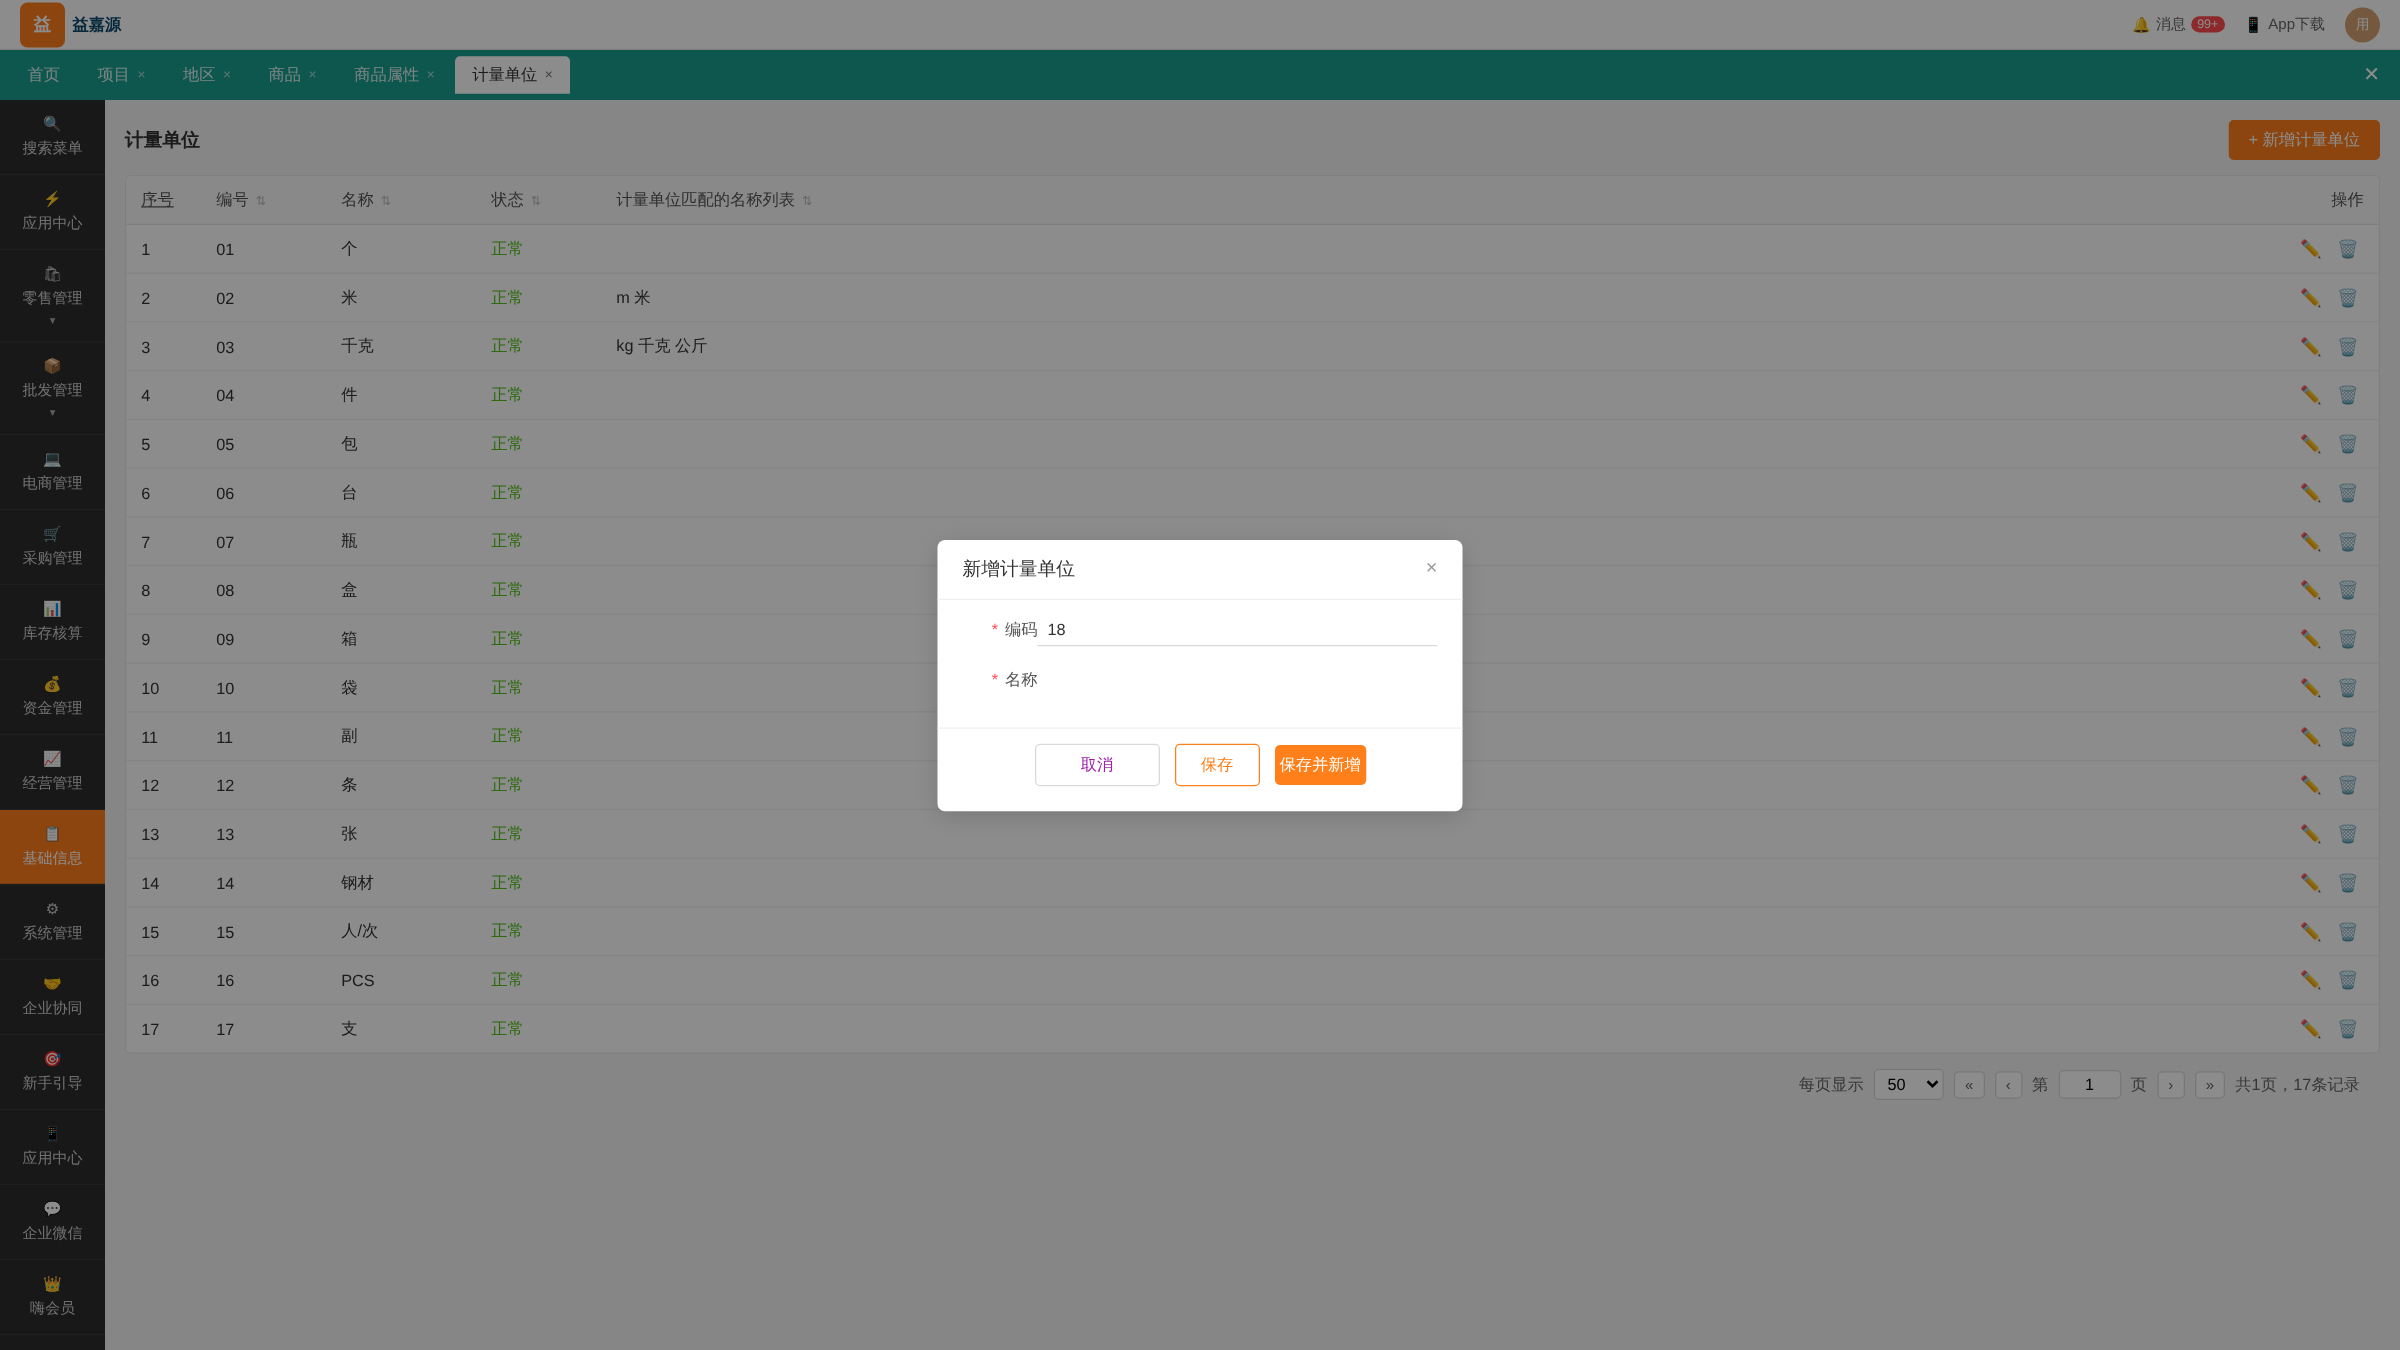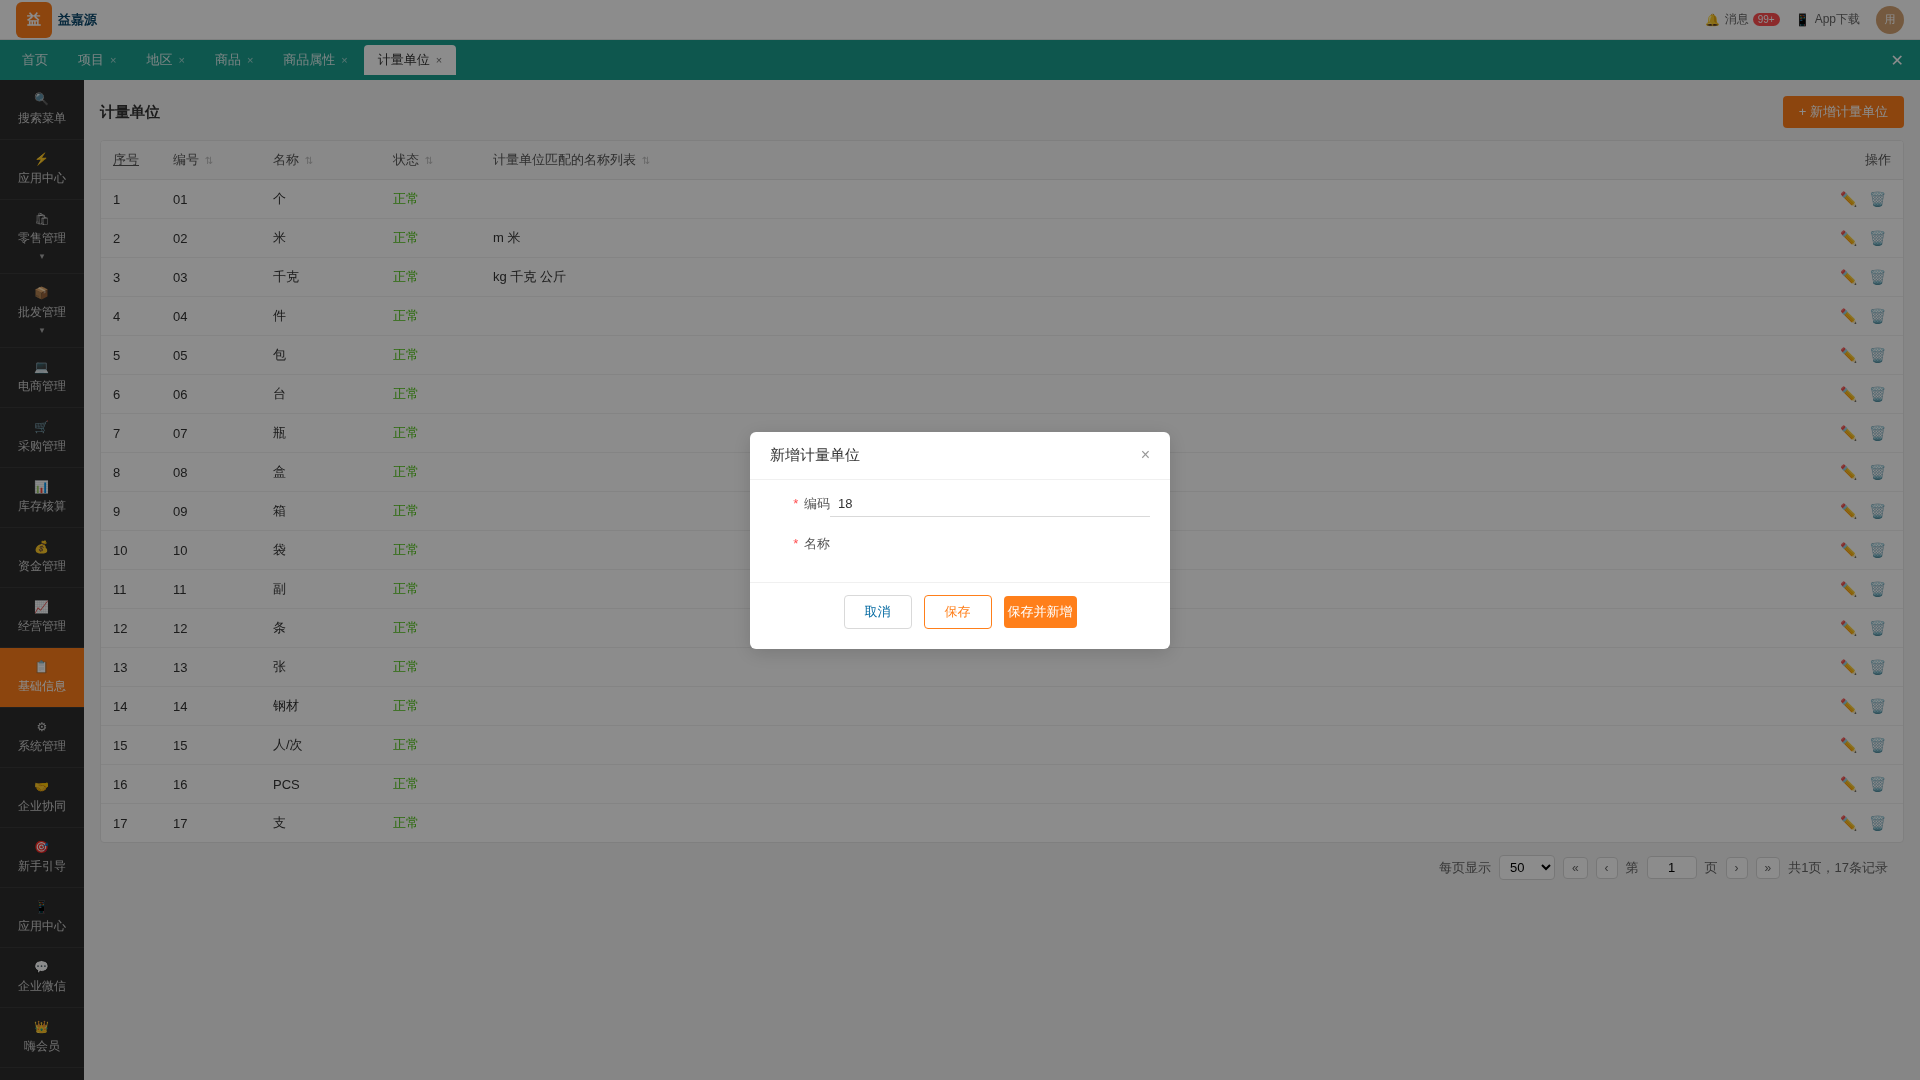--- a/index.html
+++ b/index.html
@@ -62,21 +62,21 @@
     .modal-header { display: flex; align-items: center; justify-content: space-between; padding: 14px 20px; border-bottom: 1px solid #f0f0f0; }
     .modal-title { font-size: 15px; font-weight: 500; color: #333; }
     .modal-close { background: none; border: none; cursor: pointer; color: #999; font-size: 16px; }
     .modal-body { padding: 11px 20px; }
     .form-row { display: flex; align-items: center; margin-bottom: 18px; }
     .form-label { width: 60px; text-align: right; color: #555; font-size: 13px; flex-shrink: 0; }
     .form-label .required { color: #ff4d4f; margin-right: 2px; }
     .form-input { flex: 1; border: none; border-bottom: 1px solid #d9d9d9; padding: 5px 8px; font-size: 13px; color: #333; outline: none; }
     .form-input.active-border { border-bottom-color: #ff7f1a; }
     .modal-footer { display: flex; align-items: center; justify-content: center; padding: 12px 20px 20px; gap: 12px; border-top: 1px solid #f0f0f0; }
-    .btn-cancel { border: 1px solid #d9d9d9; background: #fff; color: #0369a1; border-radius: 4px; padding: 7px 20px; cursor: pointer; font-size: 13px; }
+    .btn-cancel { border: 1px solid #d9d9d9; background: #fff; color: #a21caf; border-radius: 4px; padding: 7px 36px; cursor: pointer; font-size: 13px; }
     .btn-save { border: 1px solid #ff7f1a; background: #fff; color: #ff7f1a; border-radius: 4px; padding: 7px 20px; cursor: pointer; font-size: 13px; }
     .btn-save-continue { background: #ff7f1a; color: #fff; border: none; border-radius: 4px; padding: 7px 4px; cursor: pointer; font-size: 13px; }
 
     .col-seq { width: 60px; text-decoration: underline; }
     .col-code { width: 100px; }
     .col-name { width: 120px; }
     .col-status { width: 100px; }
     .col-match { }
     .col-action { width: 100px; text-align: right; }
   </style>

